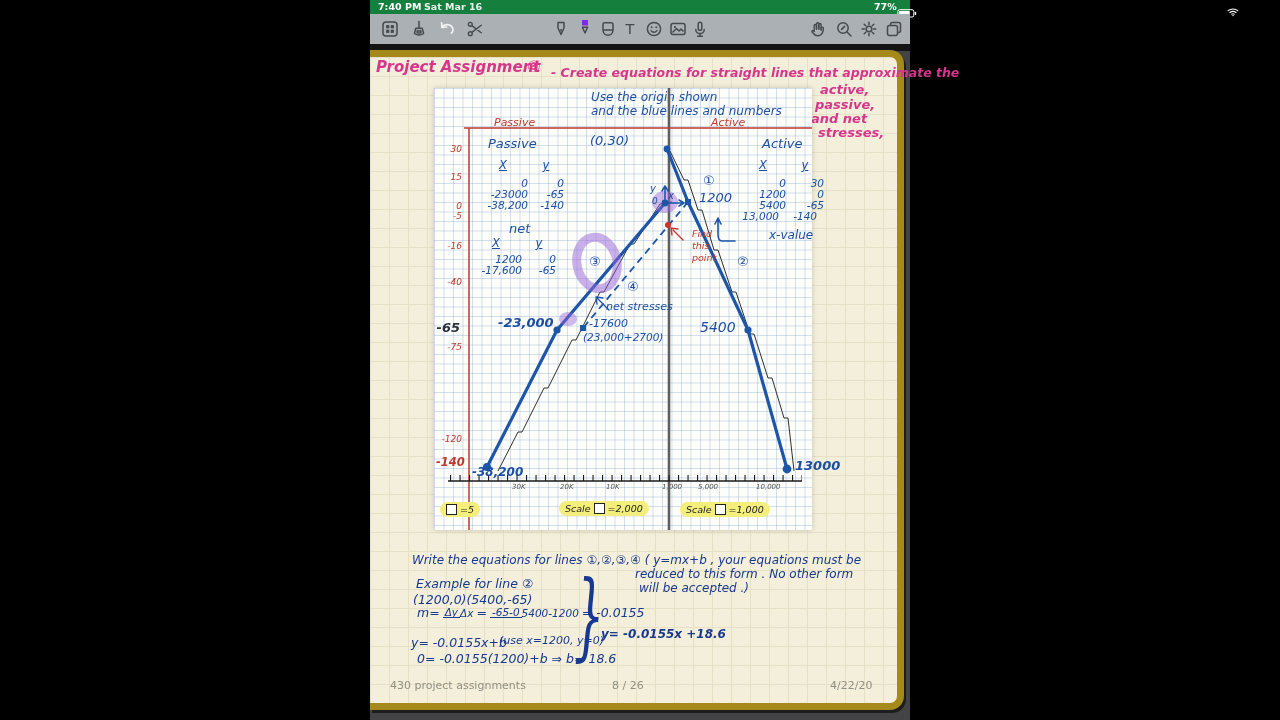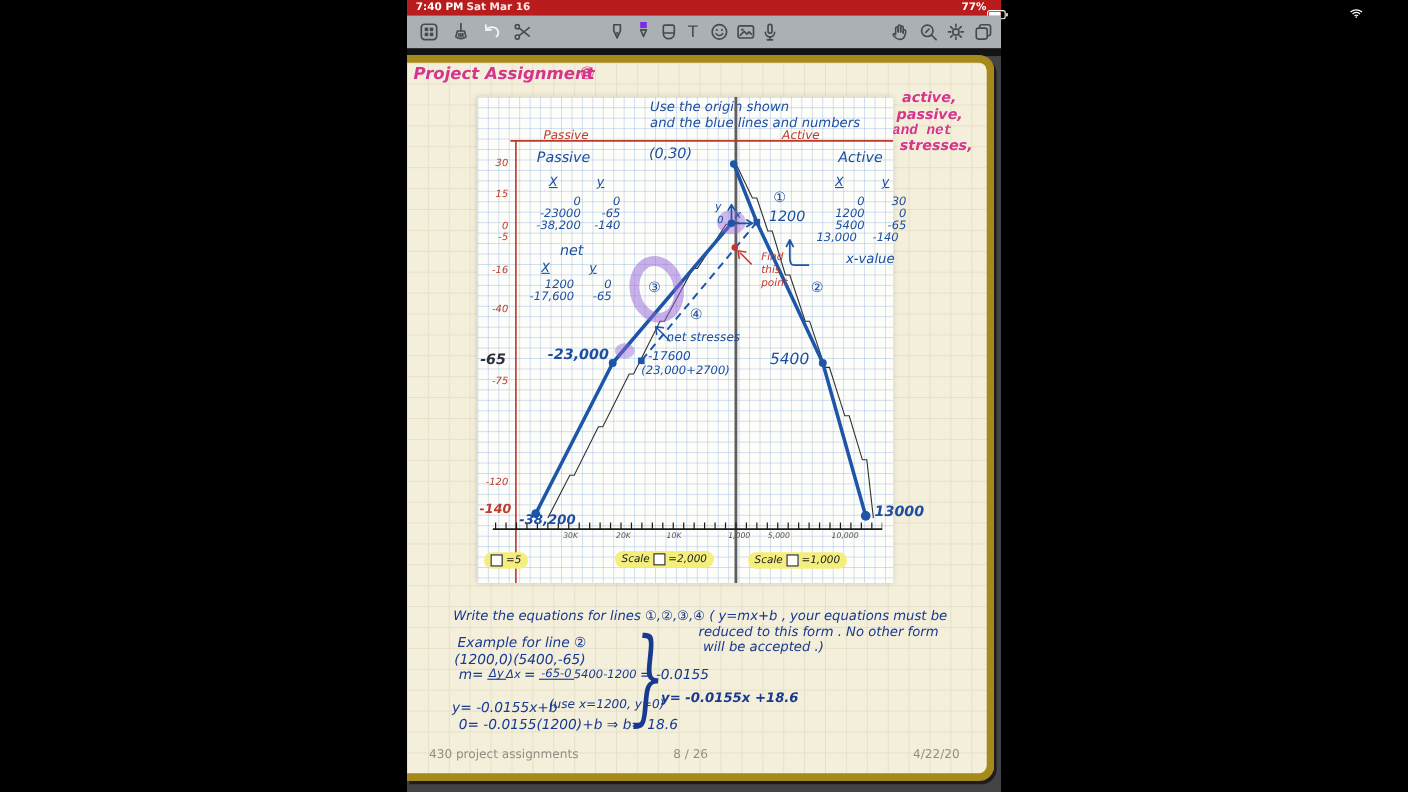--- a/index.html
+++ b/index.html
@@ -1,21 +1,21 @@
 <!DOCTYPE html>
 <html><head>
 <meta charset="utf-8">
 <style>
   html,body{margin:0;padding:0;background:#000;}
   #stage{position:relative;width:1280px;height:720px;background:#000;overflow:hidden;
          font-family:"DejaVu Sans",sans-serif;}
   .col{position:absolute;left:370px;width:540px;}
   #canvasbg{top:44px;height:676px;background:#434345;}
   #topdark{top:44px;height:7px;background:#141414;}
-  #statusbar{top:0;height:14px;background:#b91c1c;display:flex;align-items:center;}
+  #statusbar{top:0;height:14px;background:#15803d;display:flex;align-items:center;}
   #statusbar .st{color:#fff;font-size:9.5px;font-weight:bold;position:absolute;top:1px;}
   #toolbar{top:14px;height:30px;background:#abb0b5;}
   .icon{position:absolute;top:19px;width:20px;height:20px;}
   .icon svg{width:20px;height:20px;}
   #page{position:absolute;left:370px;top:50px;width:534px;height:660px;box-sizing:border-box;
         border:7px solid #a6891b;border-left:none;border-radius:0 14px 14px 0;
         background-color:#f4efdb;
         background-image:linear-gradient(#e7e0c7 1px,transparent 1px),
                          linear-gradient(90deg,#e7e0c7 1px,transparent 1px);
         background-size:19px 19px;box-shadow:2px 3px 0 #1d1d1d;}
@@ -194,23 +194,24 @@
     <rect x="3.5" y="6.5" width="10" height="10" rx="2" fill="#abb0b5"></rect>
         </g>
       </svg></span>
 
   <div class="col" id="topdark"></div>
 
   <div id="page"></div>
 
   <span class="t pink" style="left:376px;top:60px;font-size:15px;">Project Assignment</span>
   <span class="t pink" style="left:527px;top:59px;font-size:16px;">③</span>
+  <span class="t pink" style="left:551px;top:66px;font-size:12.5px;">- Create equations for straight lines that approximate the</span>
   <span class="t pink" style="left:820px;top:83px;font-size:13px;">active,</span>
   <span class="t pink" style="left:815px;top:98px;font-size:13px;">passive,</span>
-  <span class="t pink" style="left:811px;top:112px;font-size:13px;font-family:Liberation Mono, monospace;">and net</span>
+  <span class="t pink" style="left:811px;top:112px;font-size:13px;">and net</span>
   <span class="t pink" style="left:818px;top:126px;font-size:13px;">stresses,</span>
 
   <div id="graphsheet"></div>
 
   <span class="t ink" style="left:591px;top:91px;font-size:12px;">Use the origin shown</span>
   <span class="t ink" style="left:591px;top:105px;font-size:12px;">and the blue lines and numbers</span>
 
   <span class="t redink" style="left:494px;top:117px;font-size:11px;">Passive</span>
   <span class="t redink" style="left:711px;top:117px;font-size:11px;">Active</span>
 

